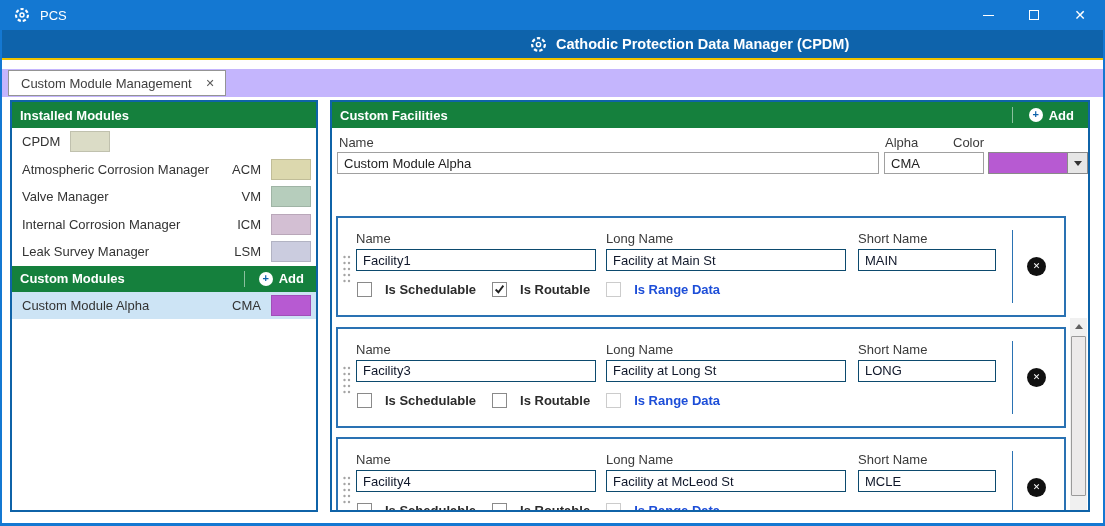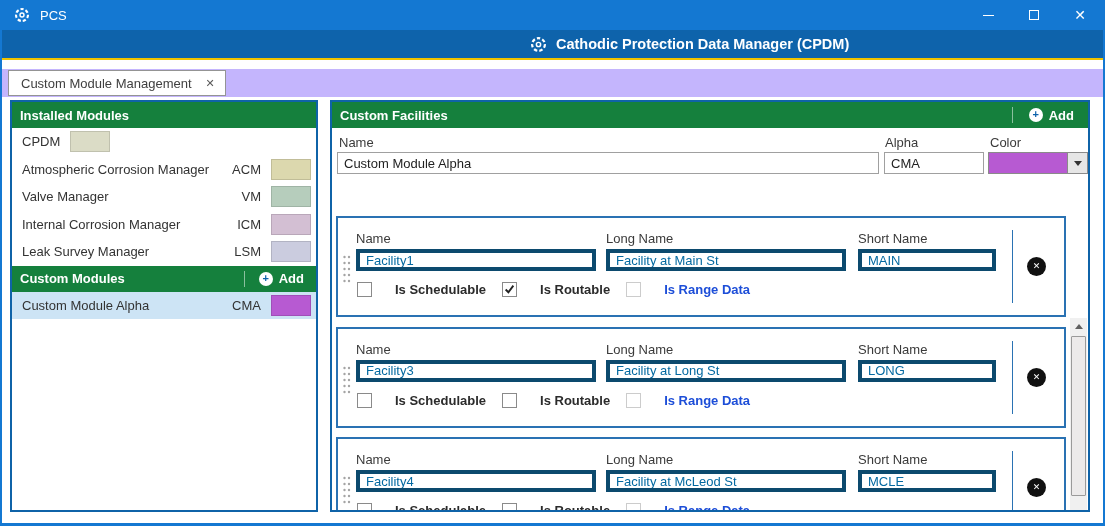--- a/index.html
+++ b/index.html
@@ -67,46 +67,46 @@
   
   .panel-right { position:absolute; left:330px; top:100px; width:760px; height:412px;
                  border:2px solid #0f63a8; background:#fff; overflow:hidden; }
   .panel-right .panel-hdr { position:absolute; left:0; top:0; width:756px; height:26px; }
   .mi-form { position:absolute; left:0; top:26px; width:756px; height:54px; background:#fff; }
   .fld-label { position:absolute; font-size:13px; color:#3a3a3a; white-space:nowrap; }
   .txt-input { position:absolute; height:22px; border:1px solid #a0a0a0; background:#fff;
                font-family:inherit; font-size:13px; color:#222; padding:0 6px; }
   .lb-name  { left:7px;  top:7px; }
   .lb-code  { left:553px; top:7px; }
-  .lb-color { left:658px; top:7px; }
+  .lb-color { left:621px; top:7px; }
   .in-name  { left:5px;   top:24px; width:542px; }
   .in-code  { left:552px; top:24px; width:100px; }
   .color-combo { position:absolute; left:656px; top:24px; width:100px; height:22px;
                  border:1px solid #8a8a8a; background:#fff; display:flex; }
   .color-swatch { flex:1; margin:0; }
   .combo-arrow { width:20px; border-left:1px solid #8a8a8a; background:#e6e6e6;
                  display:flex; align-items:center; justify-content:center; }
   .combo-arrow::before { content:""; border-left:4px solid transparent; border-right:4px solid transparent;
                          border-top:5px solid #333; }
 
   .fac-hdr { position:absolute; left:0; top:80px; width:756px; height:27px; }
   .fac-body { position:absolute; left:0; top:107px; width:756px; height:301px; background:#fff; }
 
   
   .card { position:absolute; left:4px; width:730px; height:101px; border:2px solid #2a72b3; background:#fff; }
   .card .drag-handle { position:absolute; left:4px; top:36px; width:10px; height:30px; }
   .fac-field { position:absolute; }
   .fac-field label { display:block; font-size:13px; color:#3a3a3a; margin-bottom:3px; white-space:nowrap; }
-  .fac-field input { height:22px; border:4px solid #0c4a6e; font-family:inherit; font-size:13px;
-                     color:#0369a1; padding:0 6px; width:100%; }
+  .fac-field input { height:22px; border:1px solid #0c4a6e; font-family:inherit; font-size:13px;
+                     color:#0f172a; padding:0 6px; width:100%; }
   .ff-name  { left:18px;  top:13px; width:240px; }
   .ff-long  { left:268px; top:13px; width:240px; }
   .ff-short { left:520px; top:13px; width:138px; }
   .cb-row { position:absolute; left:19px; top:64px; display:flex; gap:16px; align-items:center; }
-  .cb { display:flex; align-items:center; gap:23px; }
+  .cb { display:flex; align-items:center; gap:13px; }
   .cb-box { width:15px; height:15px; border:1px solid #8a8a8a; background:#fff; position:relative; display:block; }
   .cb-box svg { position:absolute; left:1px; top:1px; display:none; }
   .cb.checked .cb-box svg { display:block; }
   .cb-text { font-size:13px; font-weight:600; color:#2b2b2b; white-space:nowrap; }
   .cb.disabled .cb-box { border-color:#cccccc; }
   .cb.disabled .cb-text { color:#1d4ed8; }
   .card-sep { position:absolute; left:674px; top:12px; bottom:12px; width:1px; background:#2a72b3; }
   .card-delete { position:absolute; left:689px; top:39px; width:19px; height:19px; border-radius:50%;
                  background:#111; color:#fff; border:none; display:flex; align-items:center;
                  justify-content:center; font-size:9px; line-height:1; cursor:default; }

